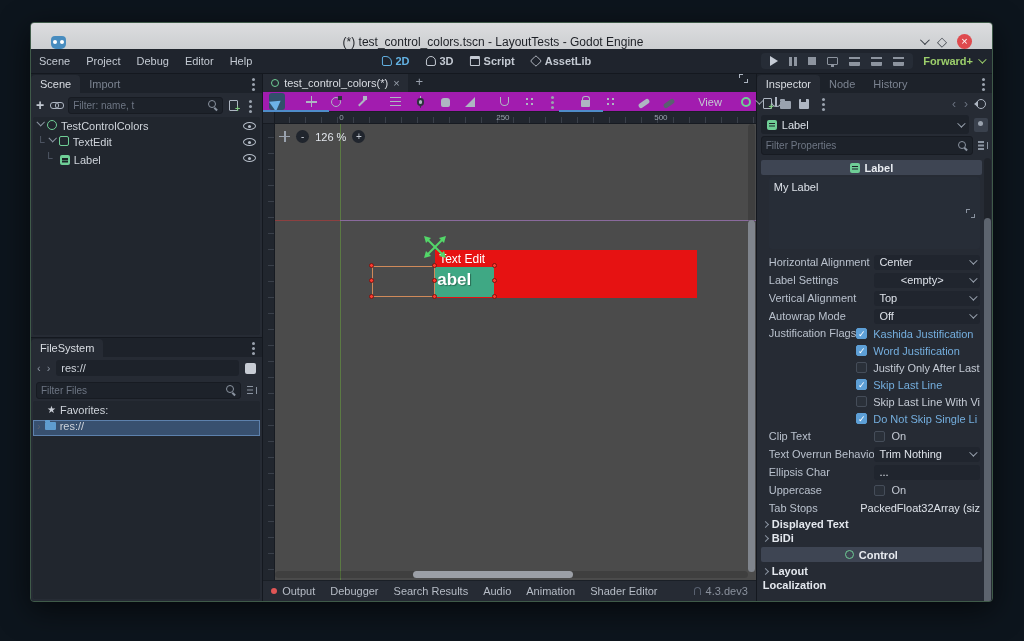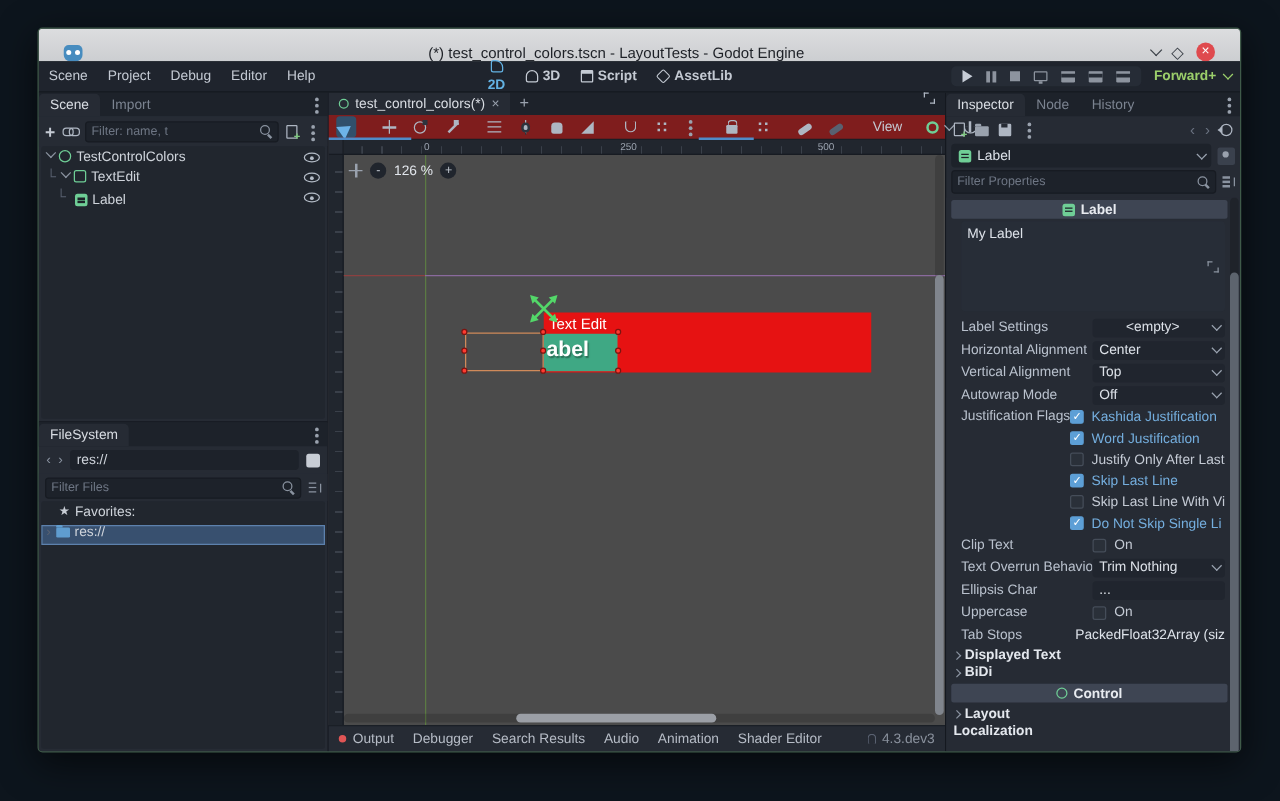--- a/index.html
+++ b/index.html
@@ -25,21 +25,21 @@
   .wc-close { width:15px; height:15px; border-radius:50%; background:#df4a4e; color:#fff;
     display:flex; align-items:center; justify-content:center; font-size:11px; line-height:11px; }
 
   
   .menubar { height:25px; flex:0 0 25px; background:#1f242d; border-bottom:1px solid #14181f;
     display:flex; align-items:center; padding:0 8px; position:relative; }
   .menus { display:flex; gap:16px; }
   .menu-item { color:#c4cad3; }
   .mode-switch { position:absolute; left:50%; transform:translateX(-62%); display:flex; gap:16px; align-items:center; }
   .mode { display:flex; gap:4px; align-items:center; color:#c4cad3; font-weight:bold; }
-  .mode.active { color:#63b2e3;flex-direction:column; }
+  .mode.active { color:#63b2e3; }
   .mode .mi { width:10px; height:10px; border:1.4px solid currentColor; }
   .mi.i2d { border-radius:2px 6px 2px 2px; }
   .mi.i3d { border-radius:50% 50% 2px 2px; }
   .mi.iscript { border-radius:1px; border-top-width:3px; }
   .mi.iasset { border-radius:2px; transform:rotate(45deg) scale(.85); }
   .right-cluster { margin-left:auto; display:flex; align-items:center; gap:10px; }
   .runbar { display:flex; align-items:center; gap:11px; background:#262c36; border-radius:4px; padding:3px 9px; color:#bfc5cf; }
   .rb-play { width:0; height:0; border-left:8px solid #c6ccd6; border-top:5px solid transparent; border-bottom:5px solid transparent; }
   .rb-pause { width:8px; height:9px; border-left:3px solid #8d949f; border-right:3px solid #8d949f; }
   .rb-stop { width:8px; height:8px; background:#8d949f; }
@@ -150,21 +150,21 @@
   .fs-nav { height:22px; flex:0 0 22px; display:flex; align-items:center; gap:6px; padding:0 6px; color:#8a93a0; }
   .fs-path { flex:1; background:#1d222a; border-radius:3px; height:16px; display:flex; align-items:center; padding:0 5px; color:#cfd4db; }
   .fs-sq { width:11px; height:11px; background:#c8cdd5; border-radius:2px; }
   .fav-star { color:#c8cdd5; font-size:10px; }
 
   
   .scene-tabs { height:18px; flex:0 0 18px; background:#1d222a; display:flex; align-items:flex-start; }
   .scene-tab { height:18px; display:flex; align-items:center; gap:5px; background:#262b34; padding:0 8px; color:#d9dde3; }
   .scene-tab .close { color:#9aa2ae; font-size:11px; }
   .newtab { color:#9aa2ae; font-size:13px; padding:0 8px; }
-  .canvas-toolbar { height:20px; flex:0 0 20px; background:#7f1d1d; display:flex; align-items:center; gap:9px; padding:0 6px; position:relative; border-bottom:1px solid #1a1f26; }
+  .canvas-toolbar { height:20px; flex:0 0 20px; background:#a21caf; display:flex; align-items:center; gap:9px; padding:0 6px; position:relative; border-bottom:1px solid #1a1f26; }
   .canvas-toolbar .sep { width:1px; height:14px; background:#171b22; }
   .tool-btn { display:flex; align-items:center; justify-content:center; min-width:16px; height:17px; border-radius:3px; }
   .tool-btn.active { background:#31506b; }
   .tool-btn.active .sel-arrow { border-color:transparent transparent transparent #6db3e8; }
   .sel-arrow { width:0; height:0; border:6px solid transparent; border-left:10px solid #c6ccd6; transform:rotate(-35deg); margin-left:3px; }
   .view-label { color:#c4cad3; padding:0 3px; }
   .tb-underline1 { position:absolute; left:0; bottom:-1px; width:66px; height:2px; background:#4f8cc9; }
   .tb-underline2 { position:absolute; left:296px; bottom:-1px; width:44px; height:2px; background:#4f8cc9; }
 
   .viewport { flex:1; position:relative; background:#4b4b4b; overflow:hidden; }
@@ -556,36 +556,36 @@
           <span class="nico label"></span>
           <span>Label</span>
         </div>
 
         <div class="textarea">
           <span>My Label</span>
           <span class="ic-expand ic"></span>
         </div>
 
         <div class="prow">
-          <span class="plabel">Label Settings</span>
-          <span class="pval">
-              <span class="wid">
-                <span class="grow" style="text-align:center;">&lt;empty&gt;</span>
-                <span class="chev-dn ic"></span>
-              </span>
-            </span>
-        </div>
-        <div class="prow">
           <span class="plabel">
               <span style="flex:1;">Horizontal Alignment</span>
               <span class="revert">↺</span>
             </span>
           <span class="pval">
               <span class="wid">
                 <span class="grow">Center</span>
+                <span class="chev-dn ic"></span>
+              </span>
+            </span>
+        </div>
+        <div class="prow">
+          <span class="plabel">Label Settings</span>
+          <span class="pval">
+              <span class="wid">
+                <span class="grow" style="text-align:center;">&lt;empty&gt;</span>
                 <span class="chev-dn ic"></span>
               </span>
             </span>
         </div>
         <div class="prow">
           <span class="plabel">Vertical Alignment</span>
           <span class="pval">
               <span class="wid">
                 <span class="grow">Top</span>
                 <span class="chev-dn ic"></span>

